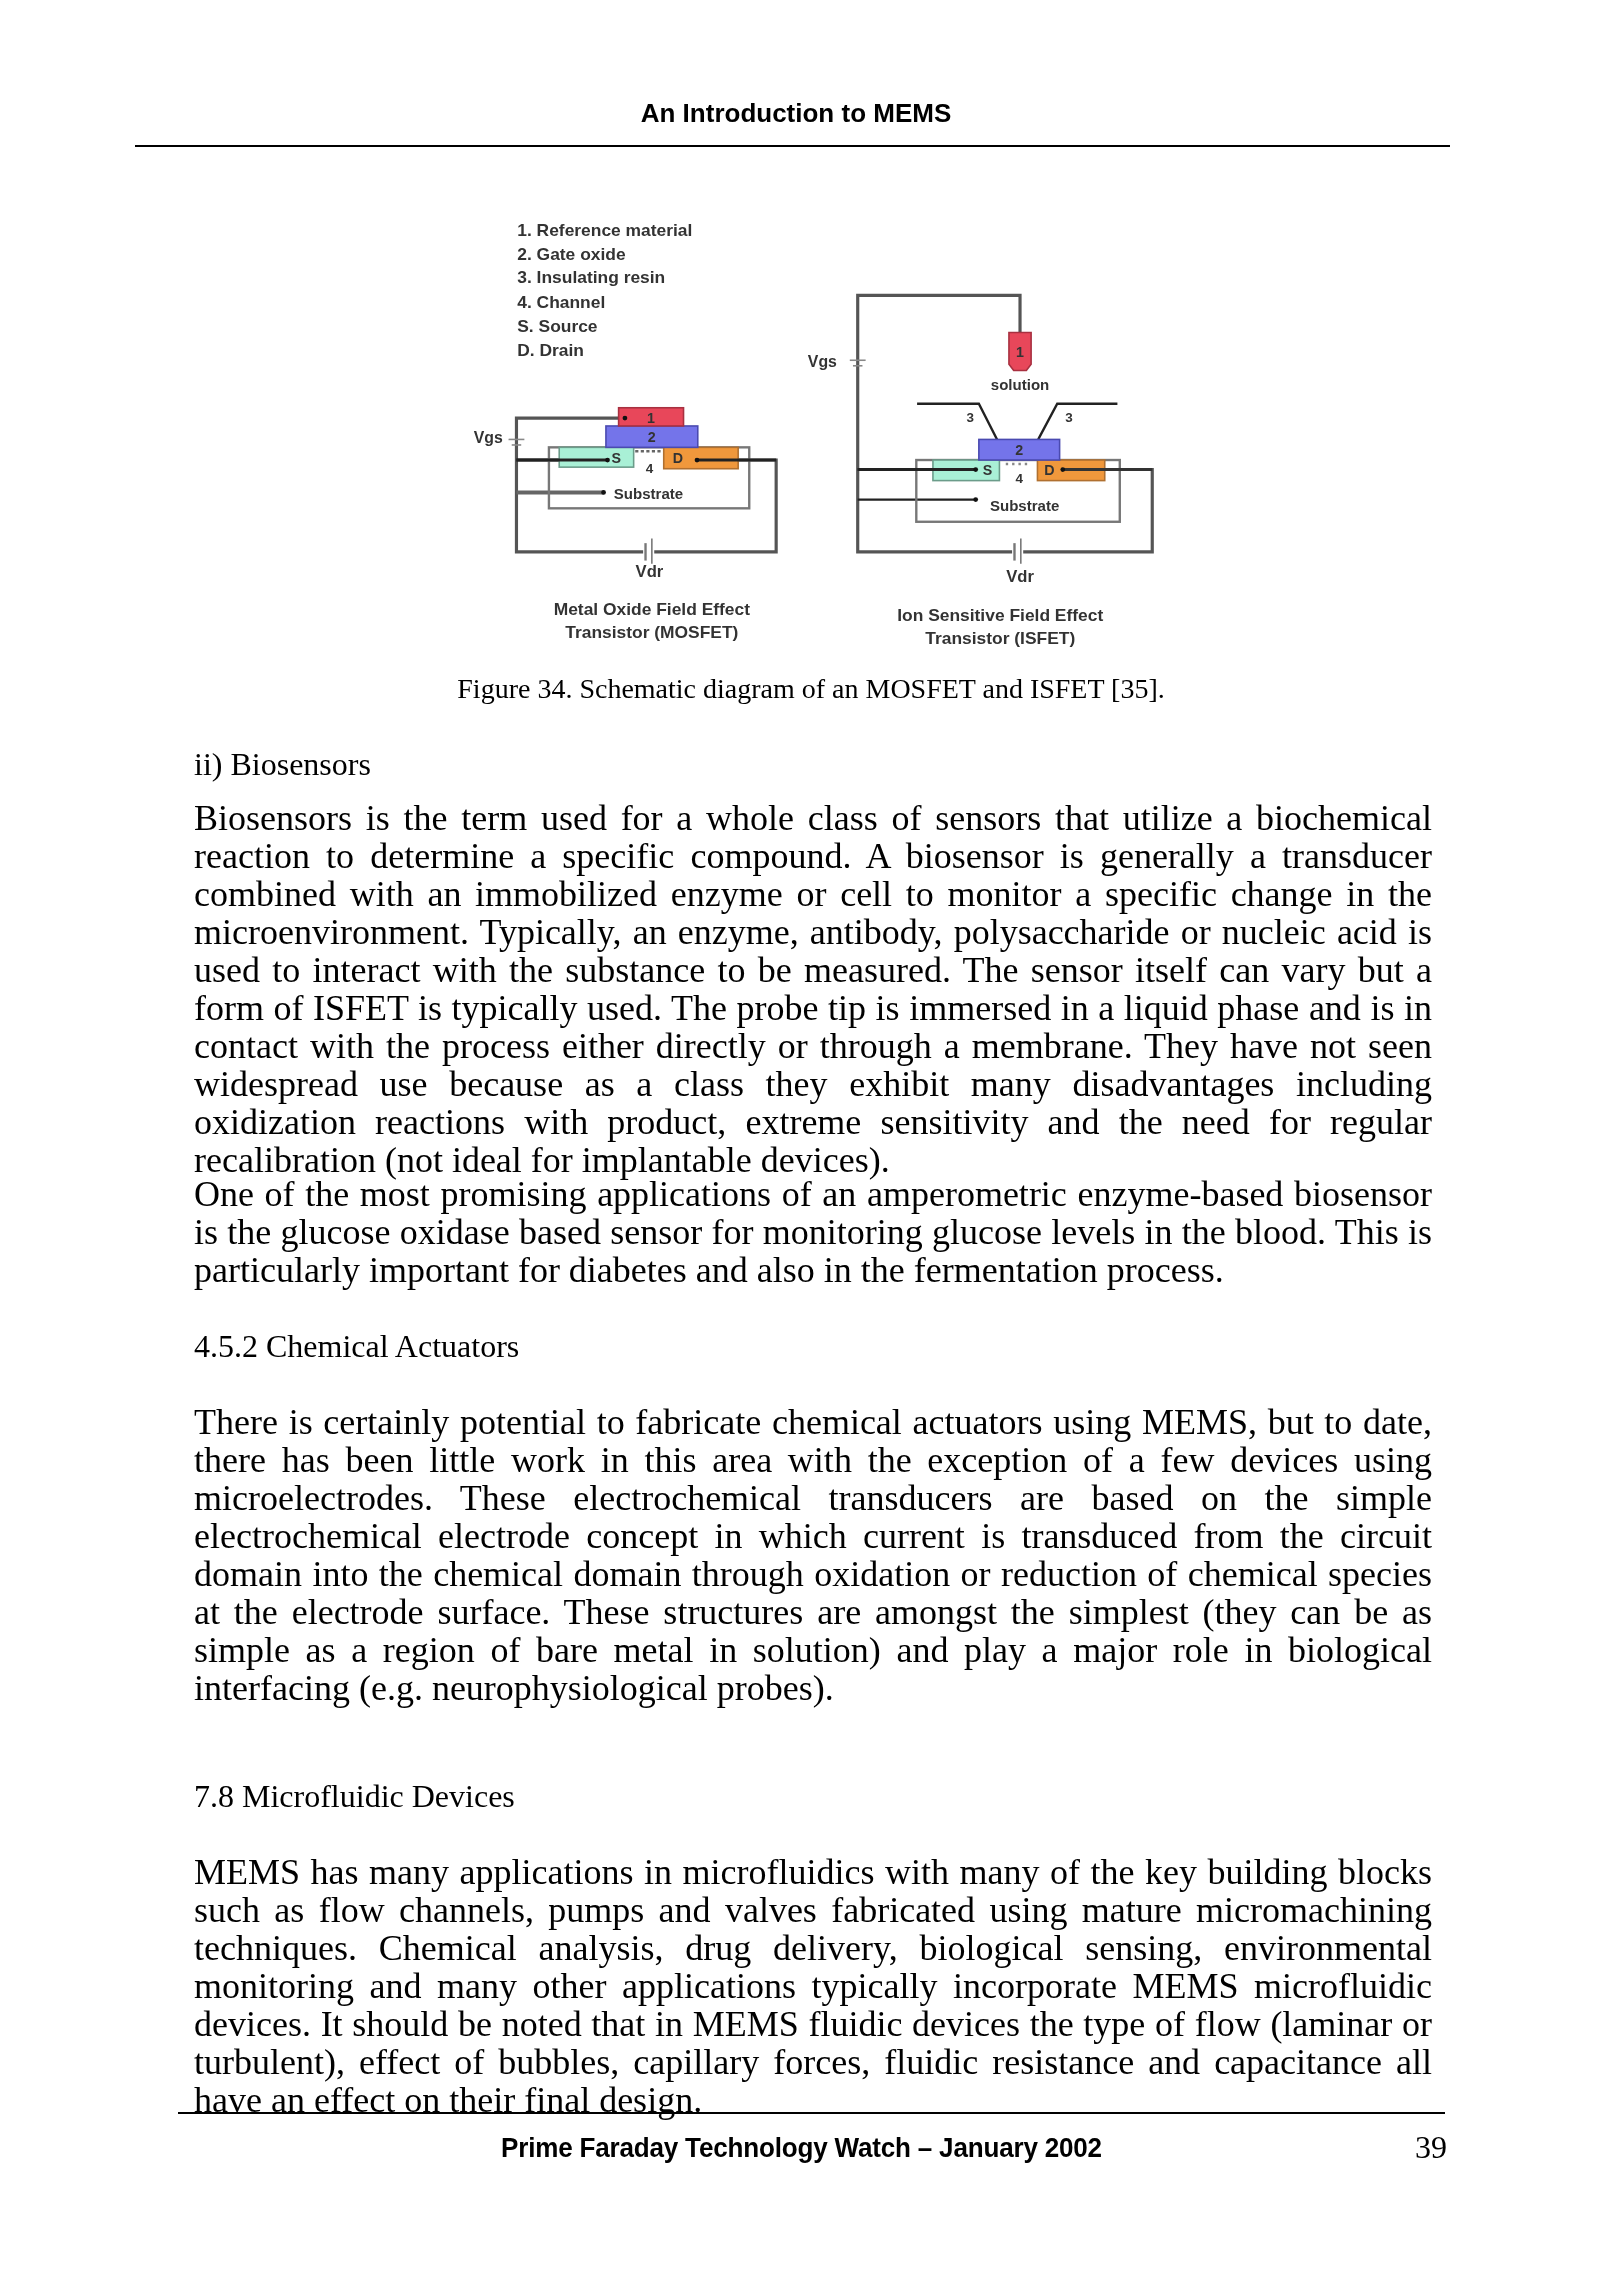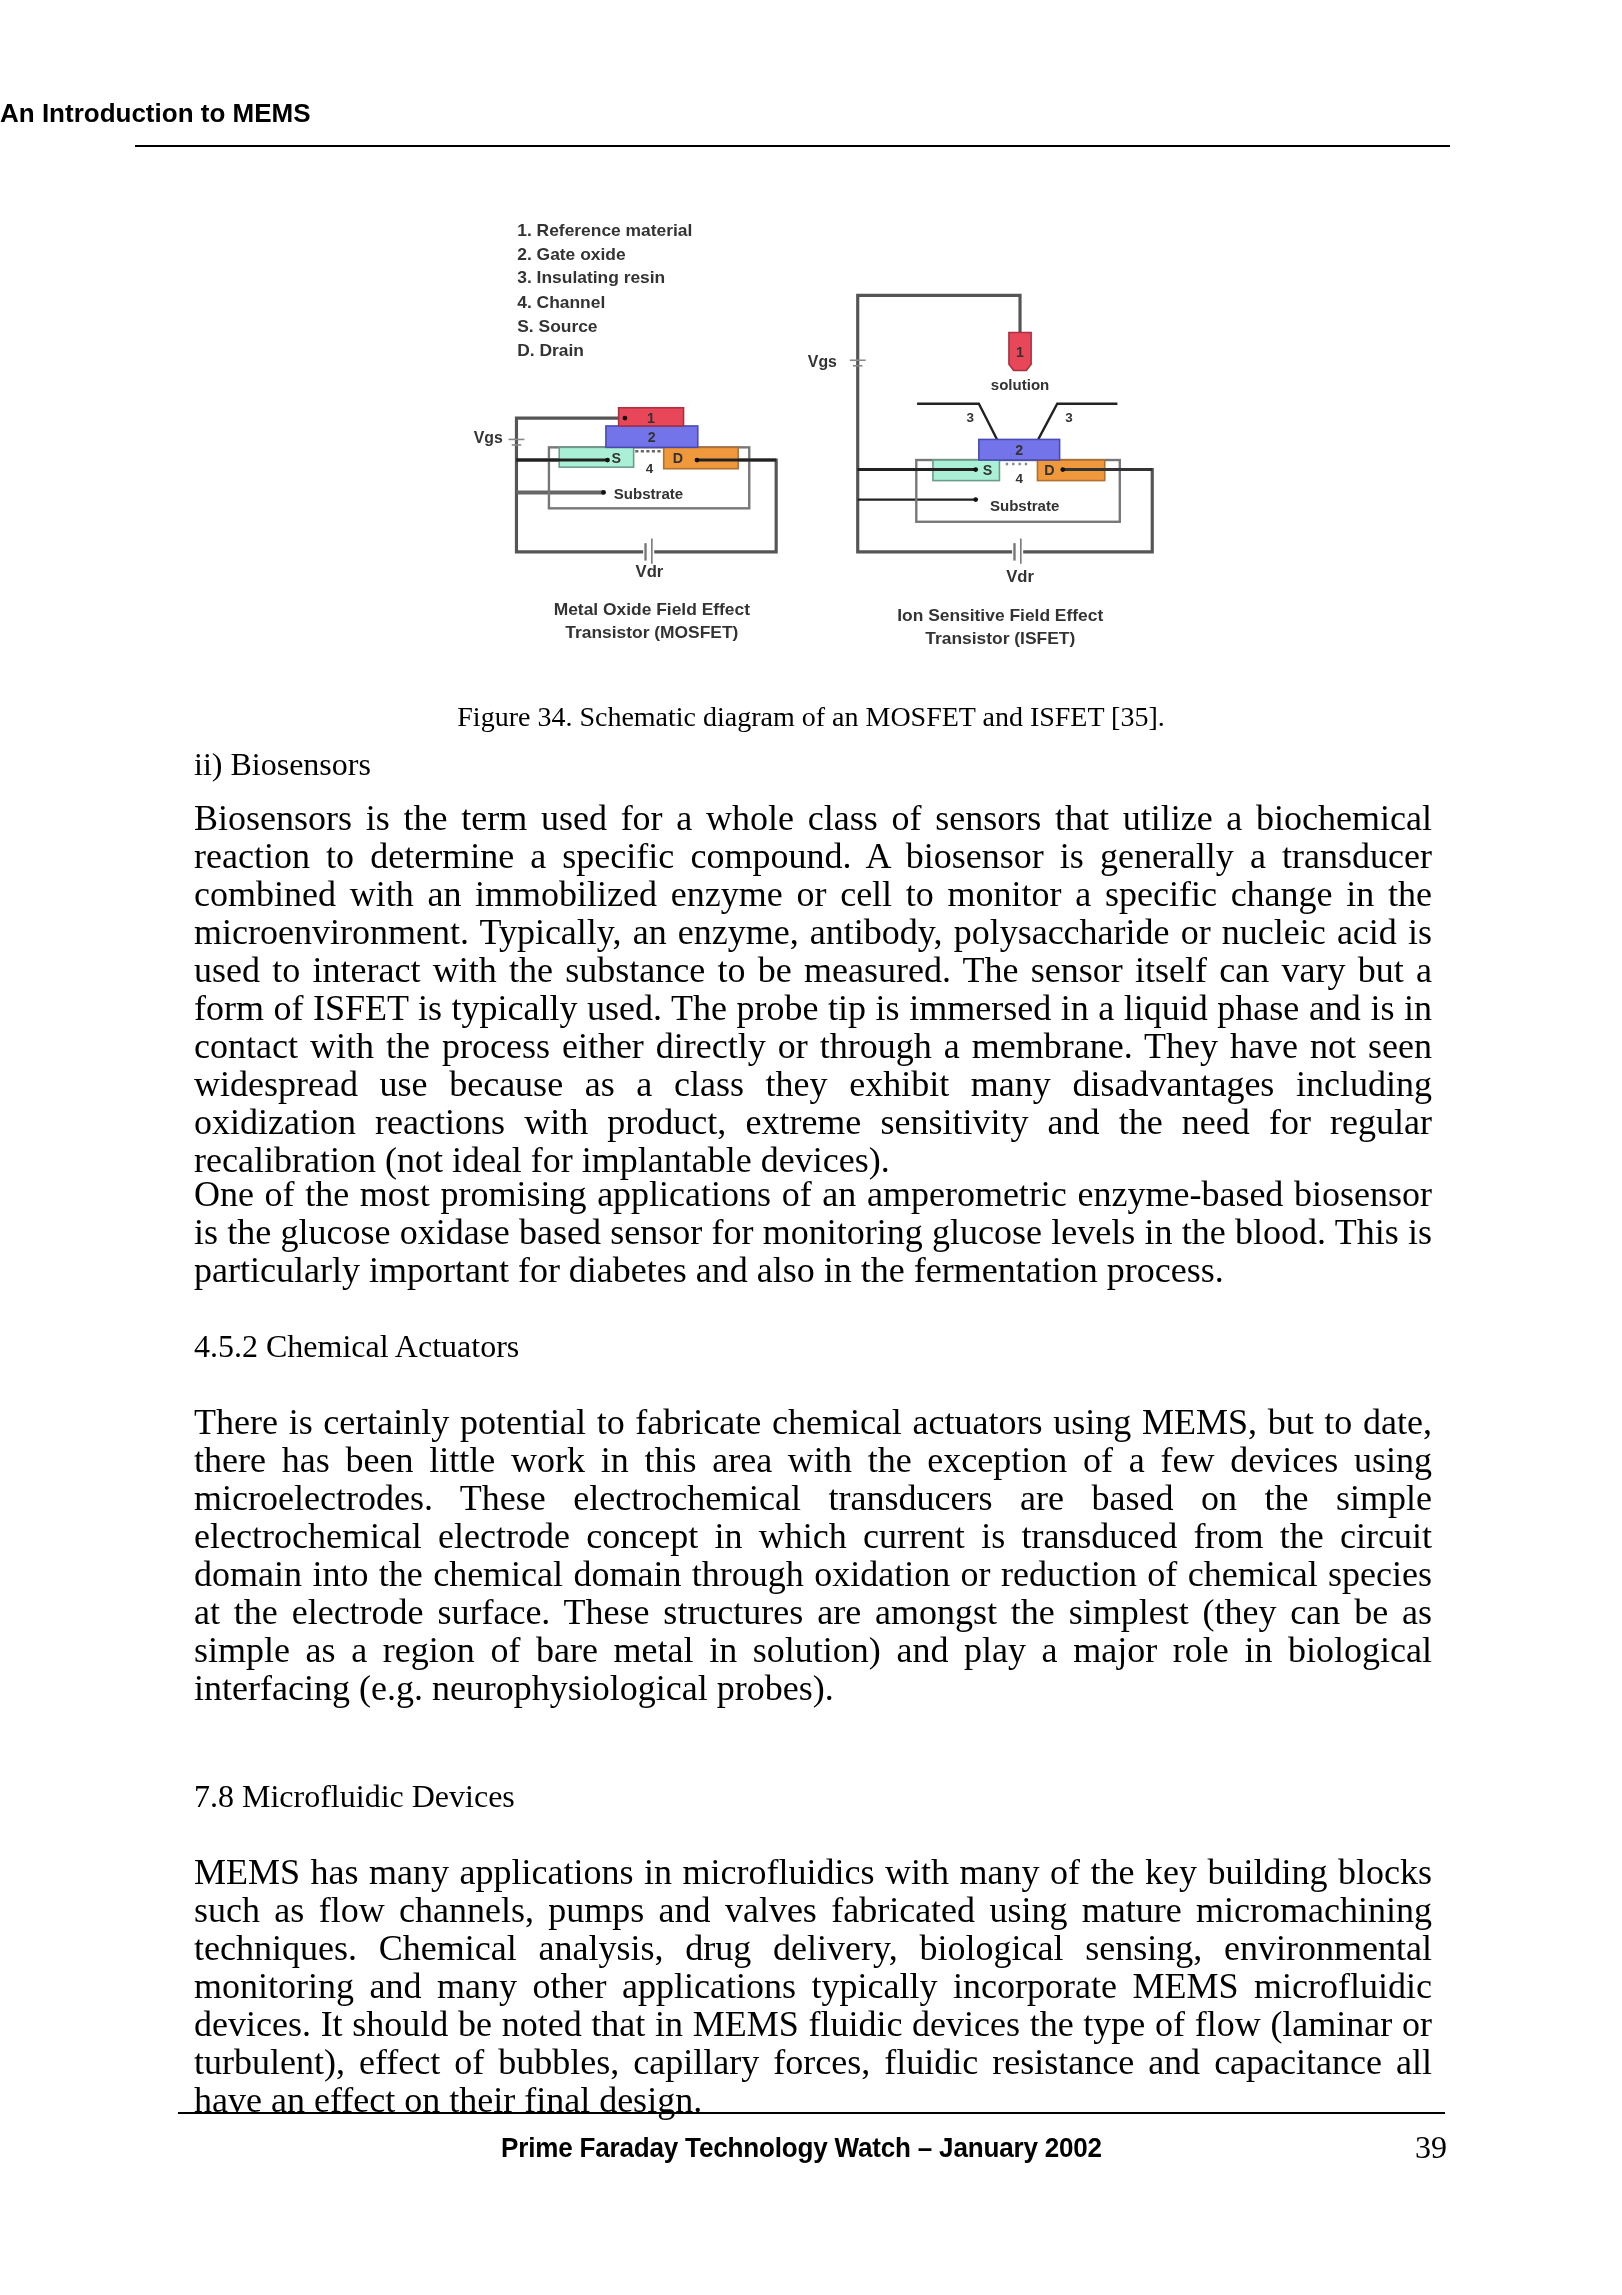--- a/index.html
+++ b/index.html
@@ -1,24 +1,24 @@
 <!DOCTYPE html>
 <html style="font-size:12.7px"><head>
 <meta charset="utf-8">
 <style>
   html, body { margin:0; padding:0; background:#ffffff; }
   body { width:1622px; height:2295px; position:relative; overflow:hidden; color:#000; }
   .abs { position:absolute; }
-  .hdr-title { left:0; width:1592px; top:97px; text-align:left; font-family:"Liberation Sans", sans-serif; font-weight:bold; font-size:26px; line-height:32px; }
+  .hdr-title { left:0; width:1592px; top:97px; text-align:center; font-family:"Liberation Sans", sans-serif; font-weight:bold; font-size:26px; line-height:32px; }
   .hdr-rule { left:135px; width:1315px; top:145px; height:2.4px; background:#000; }
   .ftr-rule { left:178px; width:1267px; top:2112px; height:2.4px; background:#000; }
   .ftr-text { left:501px; top:2132px; font-family:"Liberation Sans", sans-serif; font-weight:bold; font-size:28px; line-height:32px; letter-spacing:-0.2px; transform:scaleX(0.93); transform-origin:left top; }
   .ftr-page { left:1399px; top:2130px; font-family:"Liberation Serif", serif; font-size:32px; line-height:35px;margin-left:16px; }
   .body-text { left:194px; width:1238px; font-family:"Liberation Serif", serif; font-size:36px; line-height:38px; text-align:justify; }
-  .caption { left:0; width:1622px; text-align:center; font-family:"Liberation Serif", serif; font-size:28px; line-height:32px; top:673px;margin-top:28px; }
+  .caption { left:0; width:1622px; text-align:center; font-family:"Liberation Serif", serif; font-size:28px; line-height:32px; top:673px; }
   .subhead { left:194px; font-family:"Liberation Serif", serif; font-size:32px; line-height:38px; }
   .heading { left:194px; font-family:"Liberation Serif", serif; font-weight:normal; font-size:32px; line-height:38px; }
   .fig { left:0; top:0; width:1622px; height:673px; }
   .fig text { font-family:"Liberation Sans", sans-serif; font-weight:bold; fill:#333; }
   .legend-line { font-size:22px; }
 </style>
 </head>
 <body>
 
 <div class="abs hdr-title">An Introduction to MEMS</div>

